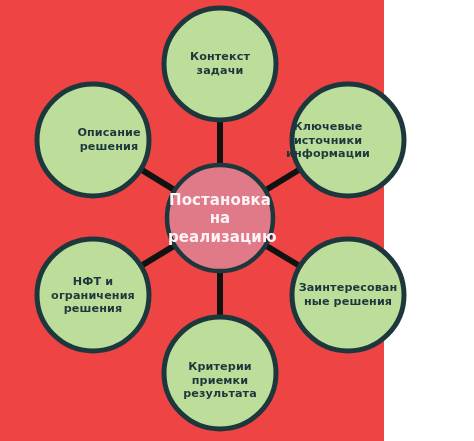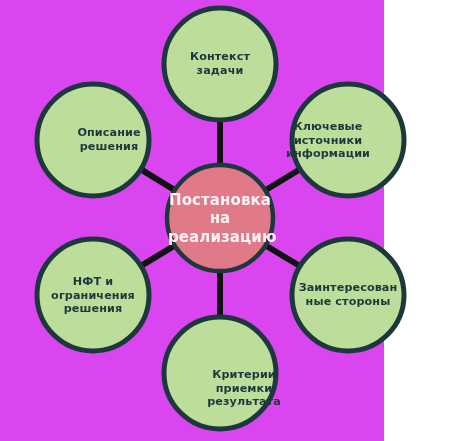--- a/index.html
+++ b/index.html
@@ -10,21 +10,21 @@
   body {
     width: 474px;
     height: 441px;
     font-family: "DejaVu Sans", "Liberation Sans", sans-serif;
     overflow: hidden;
   }
   #diagram-root {
     position: relative;
     width: 384px;
     height: 441px;
-    background: #d946ef;
+    background: #ef4444;
   }
   #diagram-svg {
     position: absolute;
     top: 0;
     left: 0;
     width: 474px;
     height: 441px;
   }
   .node-label {
     position: absolute;
@@ -70,22 +70,22 @@
         <circle cx="220" cy="218" r="53" fill="#e17a88" stroke="#1d383c" stroke-width="4.5"></circle>
       </g>
   </svg>
   <div id="label-layer">
       <div class="node-label satellite" style="left: 220px; top: 64px;">Контекст
 задачи</div>
       <div class="node-label satellite" style="left: 328px; top: 140px;">Ключевые
 источники
 информации</div>
       <div class="node-label satellite" style="left: 348px; top: 295px;">Заинтересован
-ные стороны</div>
-      <div class="node-label satellite" style="left: 220px; top: 388px; margin-left: 24px;">Критерии
+ные решения</div>
+      <div class="node-label satellite" style="left: 220px; top: 380px;">Критерии
 приемки
 результата</div>
       <div class="node-label satellite" style="left: 93px; top: 295px; text-align: center;">НФТ и
 ограничения
 решения</div>
       <div class="node-label satellite" style="left: 93px; top: 140px; padding-left: 32px;">Описание
 решения</div>
       <div class="node-label center" style="left: 220px; top: 218px;">Постановка на
 реализацию</div>
     </div>

